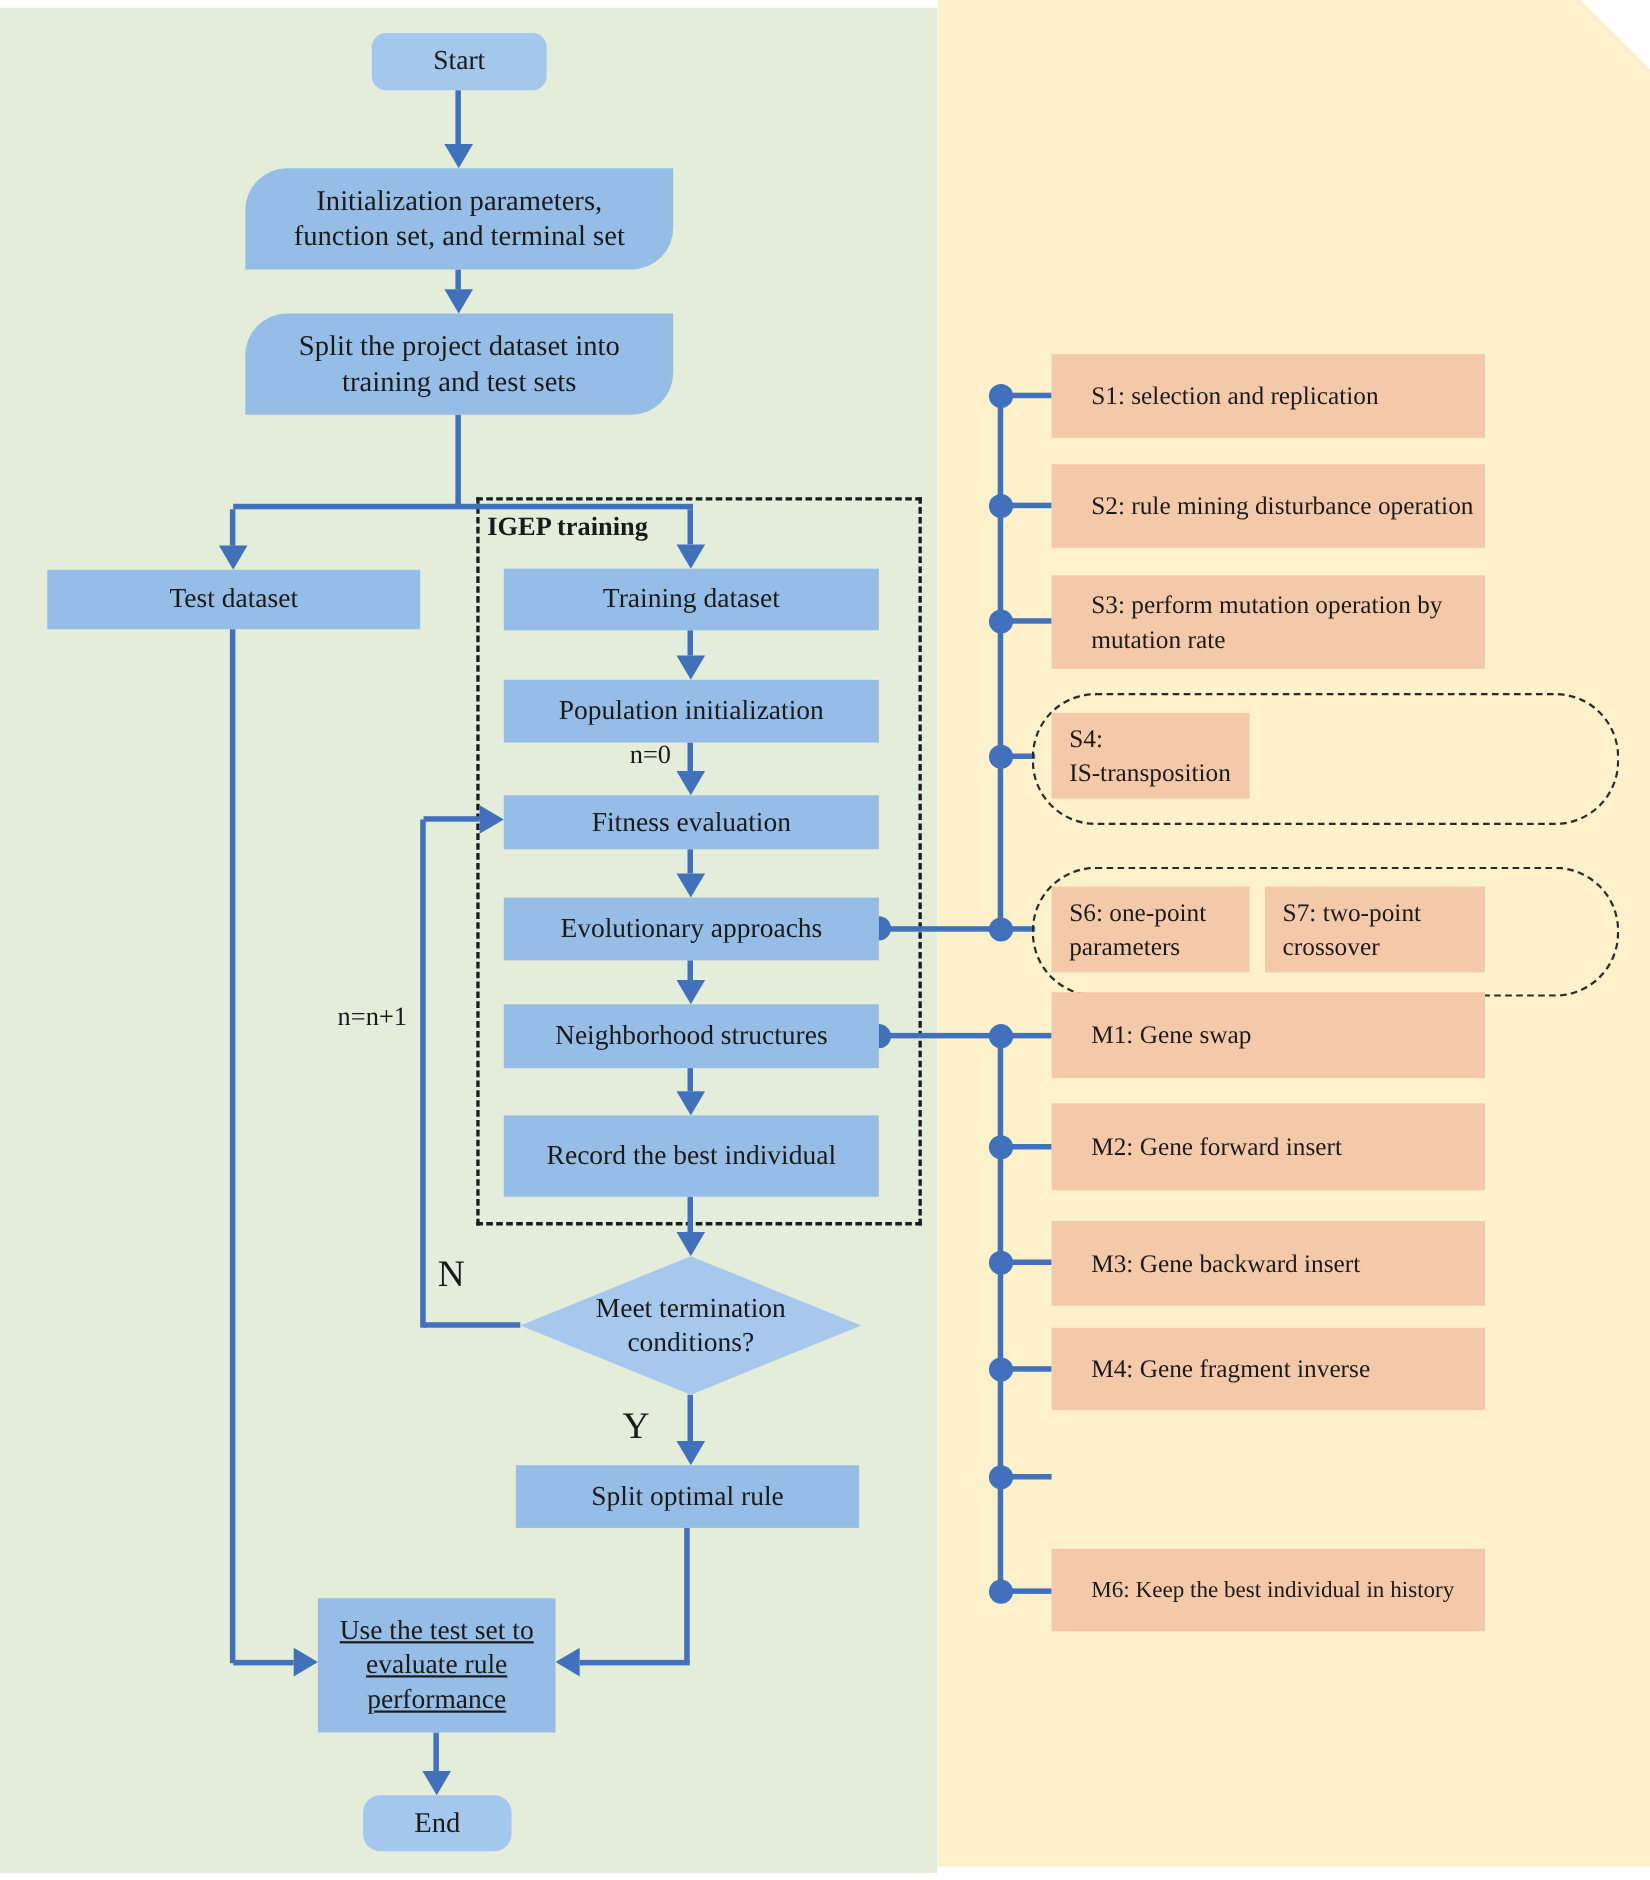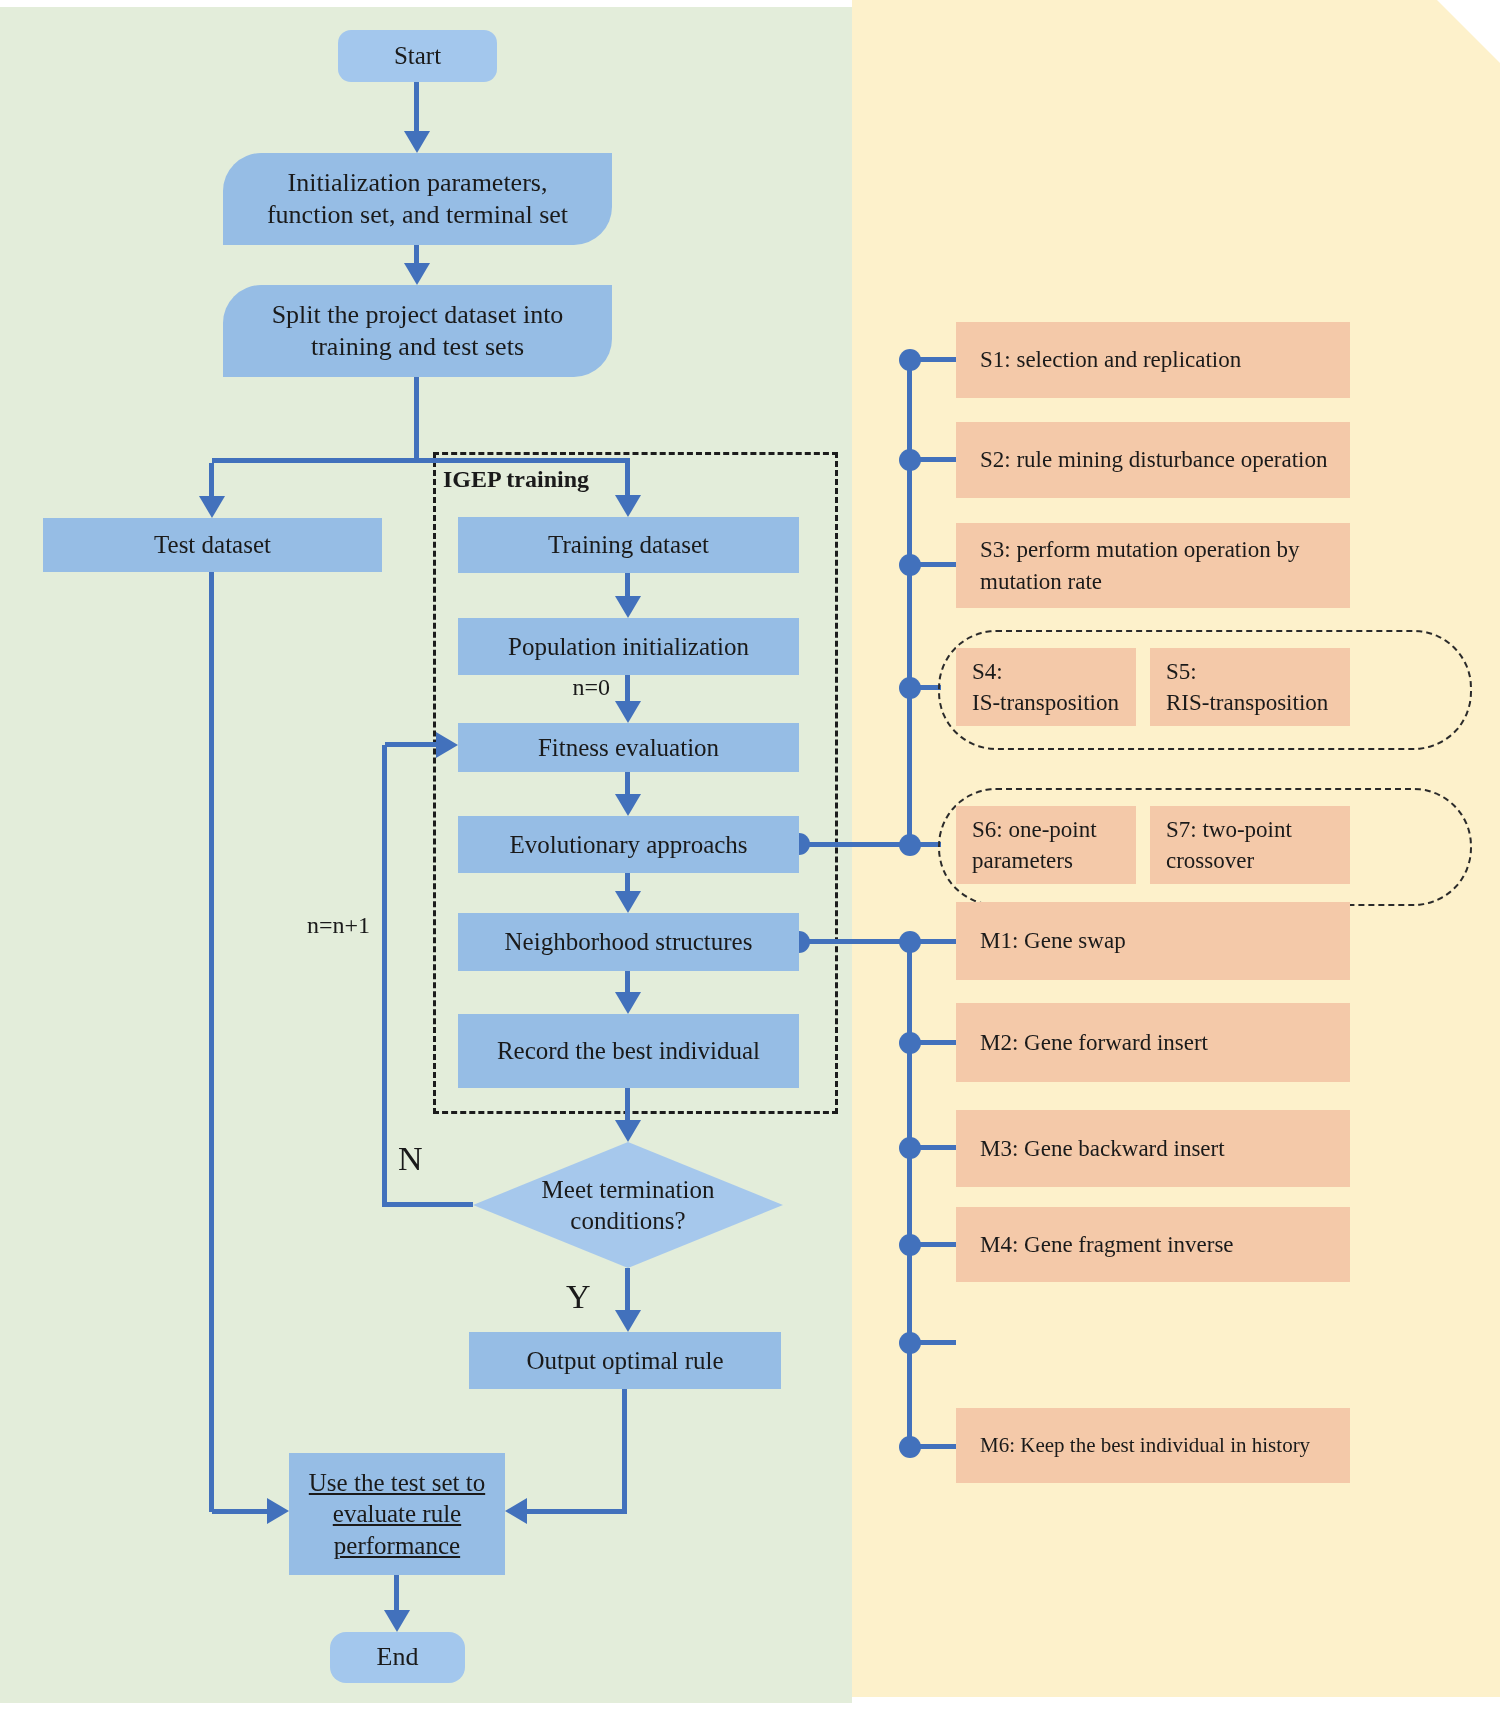--- a/index.html
+++ b/index.html
@@ -31,21 +31,21 @@
   .hd-d{border-left:13px solid transparent;border-right:13px solid transparent;border-top:22px solid var(--line);}
   .hd-r{border-top:13px solid transparent;border-bottom:13px solid transparent;border-left:22px solid var(--line);}
   .hd-l{border-top:13px solid transparent;border-bottom:13px solid transparent;border-right:22px solid var(--line);}
   .dot{position:absolute;width:22px;height:22px;border-radius:50%;background:var(--line);}
   .dashbox{position:absolute;border:3px dashed #1c1c1c;background:transparent;}
   .dashpill{position:absolute;border:2px dashed #2a2a2a;border-radius:58px;background:transparent;}
   .obox{
     position:absolute;background:var(--orange);
     display:flex;align-items:center;
     font-size:23px;line-height:1.35;white-space:pre-line;
-    padding-left:24px;box-sizing:border-box;
+    padding-left:36px;box-sizing:border-box;
   }
   .obox.single{white-space:nowrap;}
   .lbl{position:absolute;font-size:24px;white-space:nowrap;}
   .big{font-size:34px;}
   .igep{position:absolute;font-weight:bold;font-size:24px;white-space:nowrap;}
   .dianode{position:absolute;}
   .dianode svg{display:block;}
   .diatext{
     position:absolute;inset:0;display:flex;align-items:center;justify-content:center;
     text-align:center;font-size:25px;line-height:1.25;white-space:pre-line;
@@ -165,43 +165,41 @@
   <div class="node" style="left:458px;top:1014px;width:341px;height:74px;">Record the best individual</div>
 
   <div class="dianode" style="left:473px;top:1142px;width:310px;height:126px;">
     <svg width="310" height="126" viewBox="0 0 310 126">
       <polygon points="155,0 310,63 155,126 0,63" fill="#a6c8ec"></polygon>
     </svg>
     <div class="diatext">Meet termination
 conditions?</div>
   </div>
 
-  <div class="node" style="left:469px;top:1332px;width:312px;height:57px;">Output optimal rule</div>
+  <div class="node" style="left:469px;top:1332px;width:312px;height:57px;">Split optimal rule</div>
 
   <div class="node" style="left:289px;top:1453px;width:216px;height:122px;text-decoration:underline;">Use the test set to
 evaluate rule
 performance</div>
 
   <div class="node term" style="left:330px;top:1632px;width:135px;height:51px;font-size:26px;">End</div>
 
   <div class="lbl" style="left:500px;top:674px;width:110px;text-align:right;">n=0</div>
   <div class="lbl" style="left:240px;top:912px;width:130px;text-align:right;">n=n+1</div>
   <div class="lbl big" style="left:398px;top:1140px;">N</div>
   <div class="lbl big" style="left:566px;top:1278px;">Y</div>
 
   <div class="obox single" style="left:956px;top:322px;width:394px;height:76px;">S1: selection and replication</div>
   <div class="obox single" style="left:956px;top:422px;width:394px;height:76px;">S2: rule mining disturbance operation</div>
   <div class="obox" style="left:956px;top:523px;width:394px;height:85px;">S3: perform mutation operation by
 mutation rate</div>
 
   <div class="dashpill" style="left:938px;top:630px;width:530px;height:116px;"></div>
   <div class="obox" style="left:956px;top:648px;width:180px;height:78px;padding-left:16px;">S4:
 IS-transposition</div>
-  <div class="obox" style="left:1150px;top:648px;width:200px;height:78px;padding-left:16px;">S5:
-RIS-transposition</div>
 
   <div class="dashpill" style="left:938px;top:788px;width:530px;height:114px;"></div>
   <div class="obox" style="left:956px;top:806px;width:180px;height:78px;padding-left:16px;">S6: one-point
 parameters</div>
   <div class="obox" style="left:1150px;top:806px;width:200px;height:78px;padding-left:16px;">S7: two-point
 crossover</div>
 
   <div class="obox single" style="left:956px;top:902px;width:394px;height:78px;">M1: Gene swap</div>
   <div class="obox single" style="left:956px;top:1003px;width:394px;height:79px;text-align:center;">M2: Gene forward insert</div>
   <div class="obox single" style="left:956px;top:1110px;width:394px;height:77px;">M3: Gene backward insert</div>

